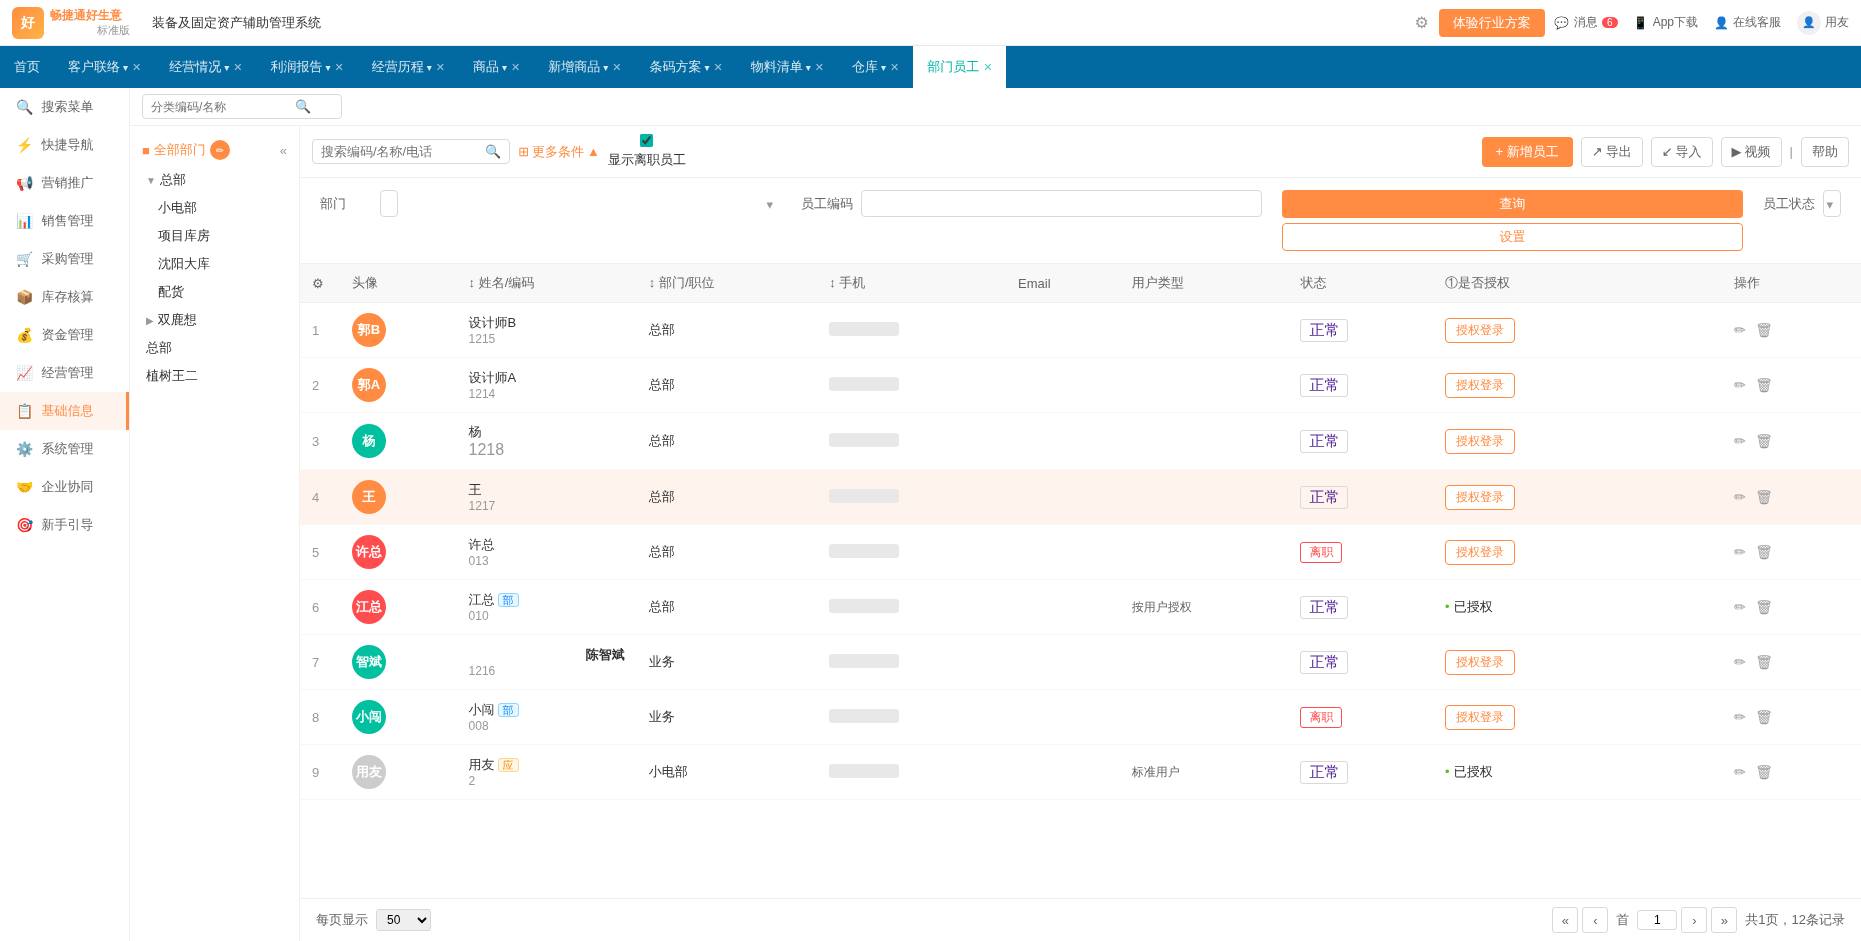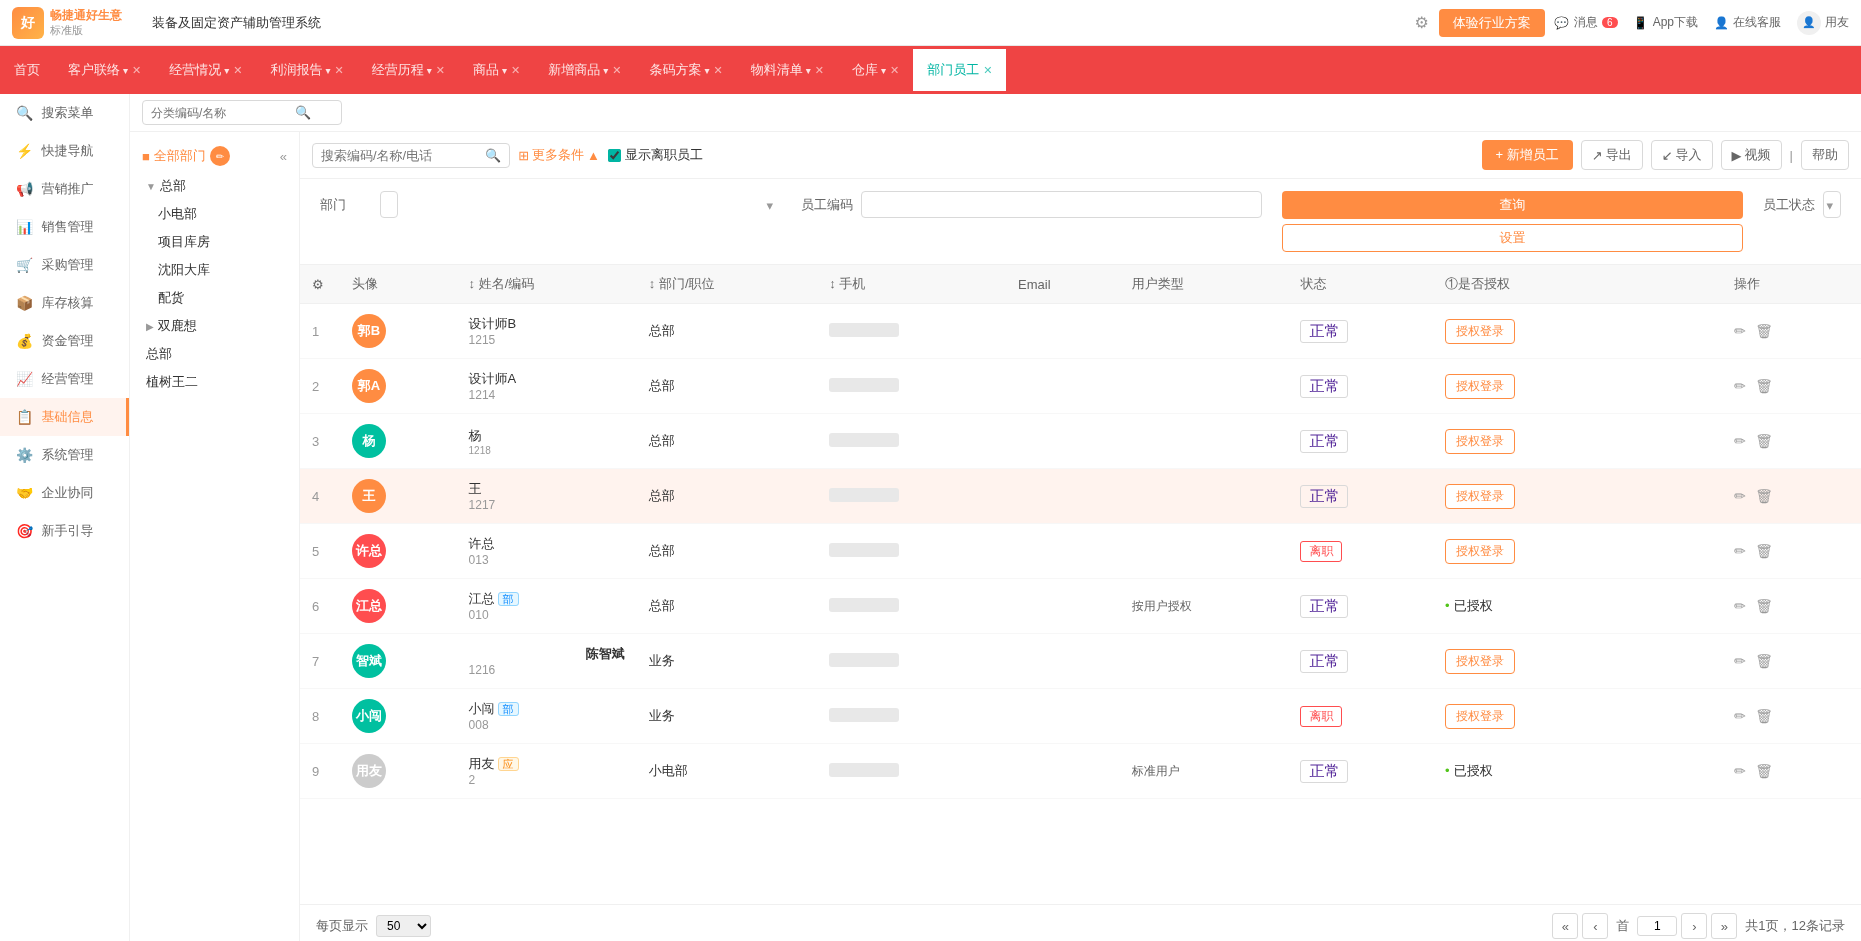--- a/index.html
+++ b/index.html
@@ -12,21 +12,21 @@
     .logo-text { font-size: 12px; color: #666; line-height: 1.3; }
     .logo-text span { display: block; color: #ff8c42; font-weight: bold; }
     .sys-title { font-size: 13px; color: #333; flex: 1; }
     .top-right { display: flex; align-items: center; gap: 16px; margin-left: auto; }
     .top-right-item { display: flex; align-items: center; gap: 4px; color: #666; font-size: 12px; cursor: pointer; }
     .badge { background: #ff4d4f; color: #fff; border-radius: 10px; padding: 0 5px; font-size: 10px; min-width: 16px; text-align: center; }
     .trial-btn { background: #ff8c42; color: #fff; border: none; border-radius: 4px; padding: 5px 14px; font-size: 13px; cursor: pointer; }
     .settings-icon { color: #999; font-size: 16px; cursor: pointer; }
 
     
-    .nav-tabs { background: #ef4444; display: flex; align-items: center; height: 48px; padding: 0; overflow: hidden; }
+    .nav-tabs { background: #0369a1; display: flex; align-items: center; height: 42px; padding: 0; overflow: hidden; }
     .nav-tab { padding: 0 14px; height: 42px; display: flex; align-items: center; color: rgba(255,255,255,0.85); font-size: 13px; cursor: pointer; position: relative; white-space: nowrap; }
     .nav-tab.active { background: #fff; color: #00b5a3; font-weight: 500; }
     .nav-tab .close-btn { margin-left: 4px; font-size: 11px; opacity: 0.7; }
     .nav-tab .arrow { margin-left: 3px; font-size: 10px; }
 
     
     .main-layout { display: flex; height: calc(100vh - 88px); }
 
     
     .sidebar { width: 130px; background: #fff; border-right: 1px solid #f0f0f0; overflow-y: auto; flex-shrink: 0; }
@@ -51,21 +51,21 @@
 
     
     .right-panel { flex: 1; display: flex; flex-direction: column; overflow: hidden; }
 
     
     .toolbar { background: #fff; padding: 8px 12px; border-bottom: 1px solid #f0f0f0; display: flex; align-items: center; gap: 8px; flex-wrap: wrap; }
     .search-box { display: flex; align-items: center; border: 1px solid #d9d9d9; border-radius: 4px; padding: 4px 8px; gap: 4px; background: #fff; }
     .search-box input { border: none; outline: none; font-size: 13px; width: 160px; color: #666; }
     .search-box .s-icon { color: #999; }
     .more-filter { display: flex; align-items: center; gap: 3px; color: #ff8c42; cursor: pointer; font-size: 13px; }
-    .show-resigned { display: flex; align-items: center; gap: 4px; color: #333; font-size: 13px; }
+    .show-resigned { display: flex; align-items: center; gap: 4px; color: #333; font-size: 13px; flex-direction: column; }
     .show-resigned input[type=checkbox] { accent-color: #00b5a3; }
     .toolbar-right { margin-left: auto; display: flex; align-items: center; gap: 8px; }
     .btn-primary { background: #ff8c42; color: #fff; border: none; border-radius: 4px; padding: 6px 14px; cursor: pointer; font-size: 13px; display: flex; align-items: center; gap: 4px; }
     .btn-outline { background: #fff; color: #666; border: 1px solid #d9d9d9; border-radius: 4px; padding: 5px 10px; cursor: pointer; font-size: 13px; display: flex; align-items: center; gap: 3px; }
     .filter-row { display: flex; align-items: center; gap: 8px; }
     .filter-label { color: #666; font-size: 13px; white-space: nowrap; min-width: 52px; }
     .filter-input { flex: 1; border: 1px solid #d9d9d9; border-radius: 4px; padding: 5px 8px; font-size: 13px; outline: none; background: #fff; }
     .filter-select { flex: 1; border: 1px solid #d9d9d9; border-radius: 4px; padding: 5px 8px; font-size: 13px; outline: none; background: #fff; appearance: none; cursor: pointer; }
     .select-wrapper { flex: 1; position: relative; }
     .select-wrapper::after { content: "▾"; position: absolute; right: 8px; top: 50%; transform: translateY(-50%); color: #999; pointer-events: none; }
@@ -107,21 +107,21 @@
     .top-search-box input { border: none; outline: none; font-size: 12px; width: 140px; color: #999; }
   </style>
 </head>
 <body>
 
 <div class="top-bar">
   <div class="logo-area">
     <div class="logo-icon">好</div>
     <div class="logo-text">
       <span>畅捷通好生意</span>
-      <span style="color:#999;font-size:11px;font-weight:normal;">标准版</span>
+      <span style="color:#999;font-size:11px;font-weight:normal;margin-left:47px;">标准版</span>
     </div>
   </div>
   <span class="sys-title">装备及固定资产辅助管理系统</span>
   <span class="settings-icon">⚙</span>
   <button class="trial-btn">体验行业方案</button>
   <div class="top-right">
     <div class="top-right-item">
       <span>💬</span>
       <span>消息</span>
       <span class="badge">6</span>
@@ -382,21 +382,21 @@
       <span class="op-btn">🗑</span>
     </td>
   </tr>
                 <tr>
     <td><span class="row-num">3</span></td>
     <td>
       <div class="avatar-circle" style="background:#00c0a0;">杨</div>
     </td>
     <td>
       <div style="font-weight:500;">杨</div>
-      <div style="color:#999;font-size:10px;">1218</div>
+      <div style="color:#999;font-size:16px;">1218</div>
     </td>
     <td>总部</td>
     <td><span class="phone-blur"></span></td>
     <td></td>
     <td><span class="by-user-auth"></span></td>
     <td>
       <span class="status-normal">正常</span>
     </td>
     <td><button class="btn-auth">授权登录</button></td>
     <td></td>

